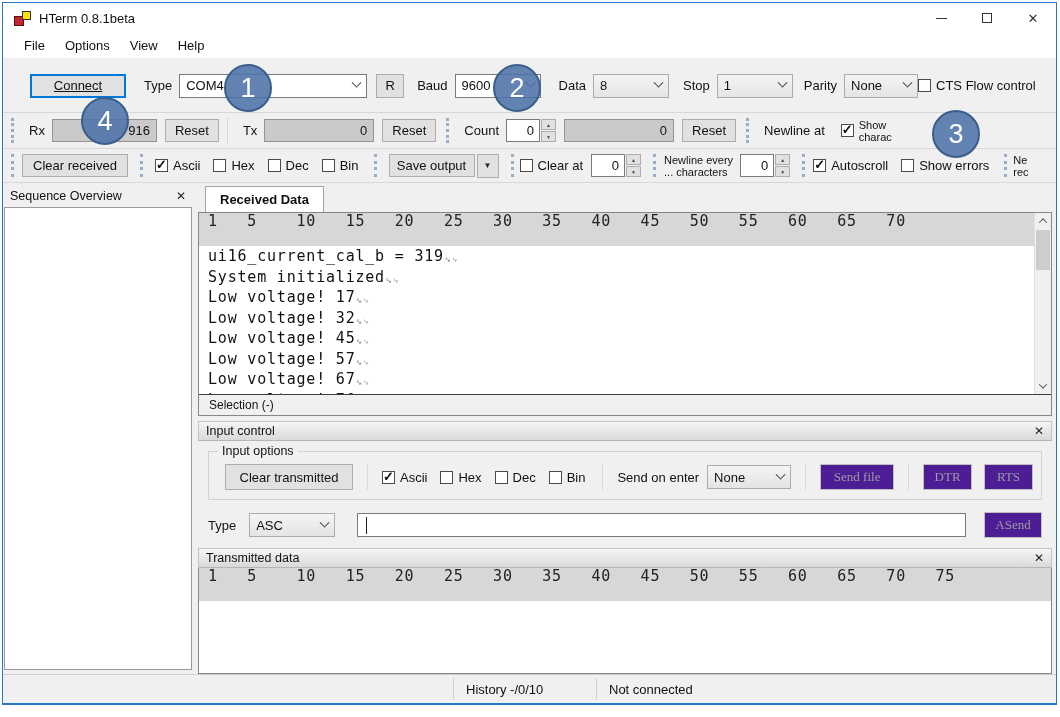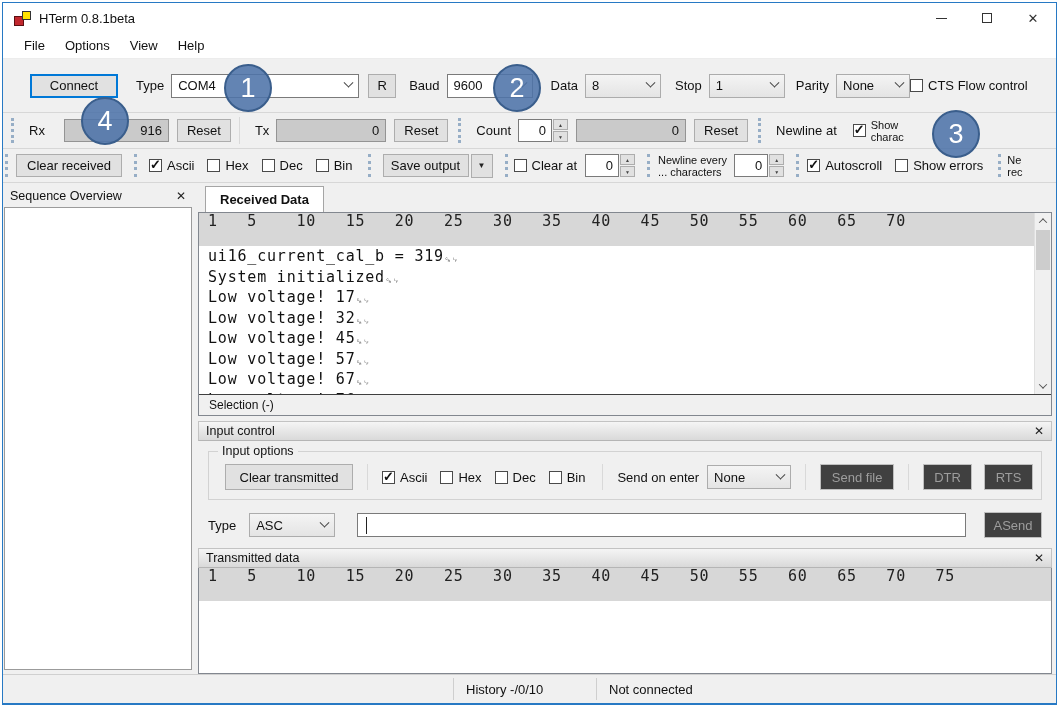--- a/index.html
+++ b/index.html
@@ -23,29 +23,29 @@
   .glyph-min { width:11px; height:0; border-top:1px solid #333; display:inline-block; }
 
   
   .menubar { height:26px; background:#fff; display:flex; align-items:center; padding-left:12px; gap:2px; flex:0 0 auto; border-bottom:1px solid #ececec; }
   .menu-item { padding:4px 9px; }
 
   
   .tb { display:flex; align-items:center; border-bottom:1px solid #d7d7d7; background:#f0f0f0; flex:0 0 auto; }
   .tb1 { height:54px; padding-left:27px; }
   .tb2 { height:36px; padding-left:6px; }
-  .tb3 { height:34px; }
+  .tb3 { height:34px; padding-left:6px; }
   .lbl { margin:0 7px; white-space:nowrap; }
   .grip { width:5px; align-self:stretch; margin:5px 6px 5px 2px; border-left:3px dotted #97aec6; }
   .vsep { width:1px; align-self:stretch; margin:4px 8px; background:#d9d9d9; }
 
   .btn { background:#e1e1e1; border:1px solid #adadad; display:inline-flex; align-items:center; justify-content:center;
          height:24px; padding:0 10px; white-space:nowrap; }
   .btn.focused { border:2px solid #0078d7; }
-  .btn.disabled { color:#9d9d9d; border-color:#bfbfbf; background:#404040; }
+  .btn.disabled { color:#9d9d9d; border-color:#bfbfbf; background:#4c1d95;font-family:Liberation Serif, serif; }
 
   .combo { border:1px solid #acacac; background:linear-gradient(#f4f4f4,#e4e4e4); height:24px;
            display:inline-flex; align-items:center; padding:0 6px; position:relative; }
   .combo.white { background:#fff; border-color:#7a7a7a; }
   .combo .chev { margin-left:auto; width:7px; height:7px; border-right:1.4px solid #444; border-bottom:1.4px solid #444;
                  transform:rotate(45deg) translate(-2px,-2px); }
   .combo .val { margin-right:12px; }
 
   .field { background:#cacaca; border:1px solid #949494; height:23px; display:inline-flex; align-items:center;
            justify-content:flex-end; padding:0 6px; }
@@ -152,21 +152,21 @@
   </div>
 
   <div class="menubar">
     <span class="menu-item">File</span>
     <span class="menu-item">Options</span>
     <span class="menu-item">View</span>
     <span class="menu-item">Help</span>
   </div>
 
   <div class="tb tb1">
-    <span class="btn focused" style="width:88px;">Connect</span>
+    <span class="btn focused" style="width:96px;text-decoration:underline;">Connect</span>
     <span class="lbl" style="margin-left:18px;">Type</span>
     <span class="combo white" style="width:188px;">
       <span class="val">COM4</span>
       <i class="chev"></i>
     </span>
     <span class="btn" style="width:28px; margin-left:9px;">R</span>
     <span class="lbl" style="margin-left:13px;text-align:right;">Baud</span>
     <span class="combo white" style="width:86px;">
       <span class="val">9600</span>
       <i class="chev"></i>
@@ -188,21 +188,21 @@
     </span>
     <span class="cb-item" style="">
       <span class="cb"></span>
       <span>CTS Flow control</span>
     </span>
   </div>
 
   <div class="tb tb2">
     <span class="grip"></span>
     <span class="lbl">Rx</span>
-    <span class="field" style="width:105px;margin-left:12px;">916</span>
+    <span class="field" style="width:105px;">916</span>
     <span class="btn" style="width:54px; height:23px; margin-left:8px;">Reset</span>
     <span class="vsep"></span>
     <span class="lbl">Tx</span>
     <span class="field" style="width:110px;">0</span>
     <span class="btn" style="width:54px; height:23px; margin-left:8px;">Reset</span>
     <span class="grip" style="margin-left:10px;"></span>
     <span class="lbl">Count</span>
     <span class="spin">
       <span class="spin-val">0</span>
       <span class="spin-btns">

